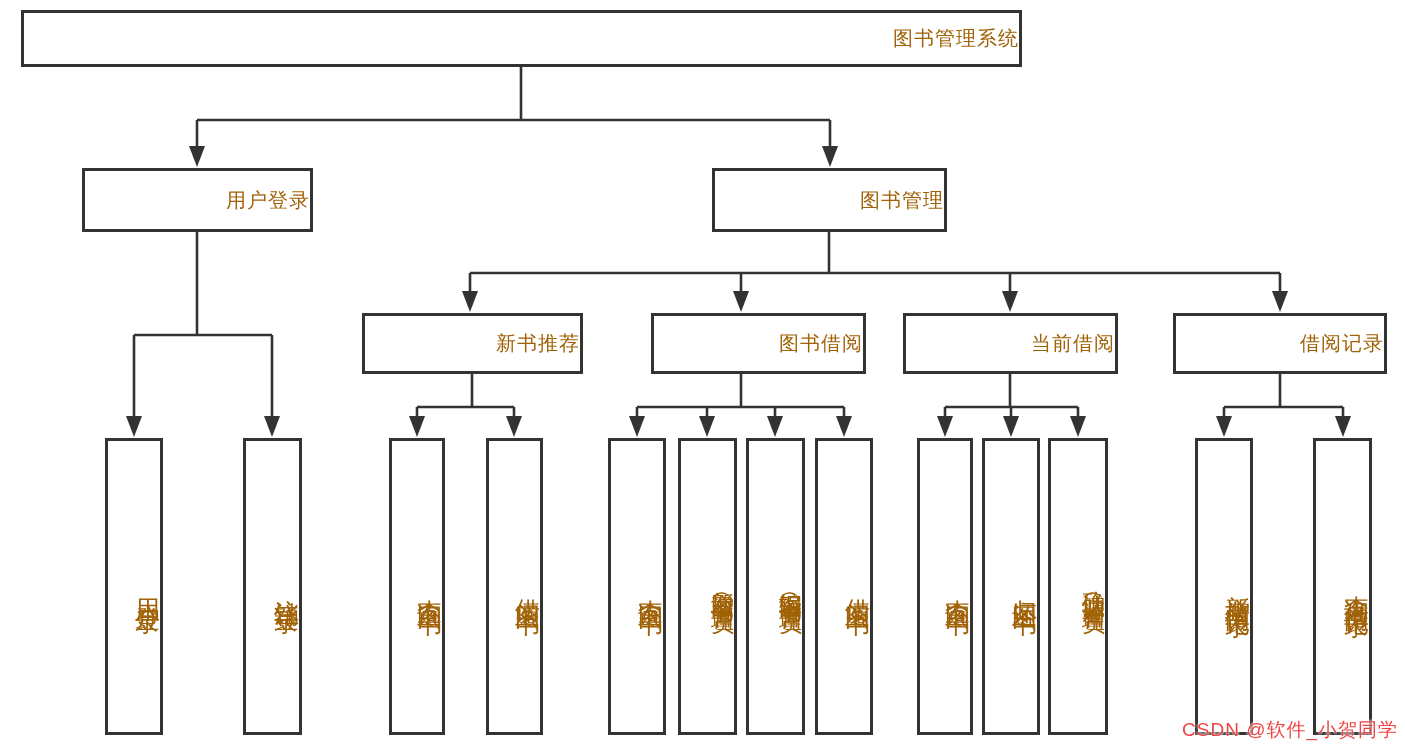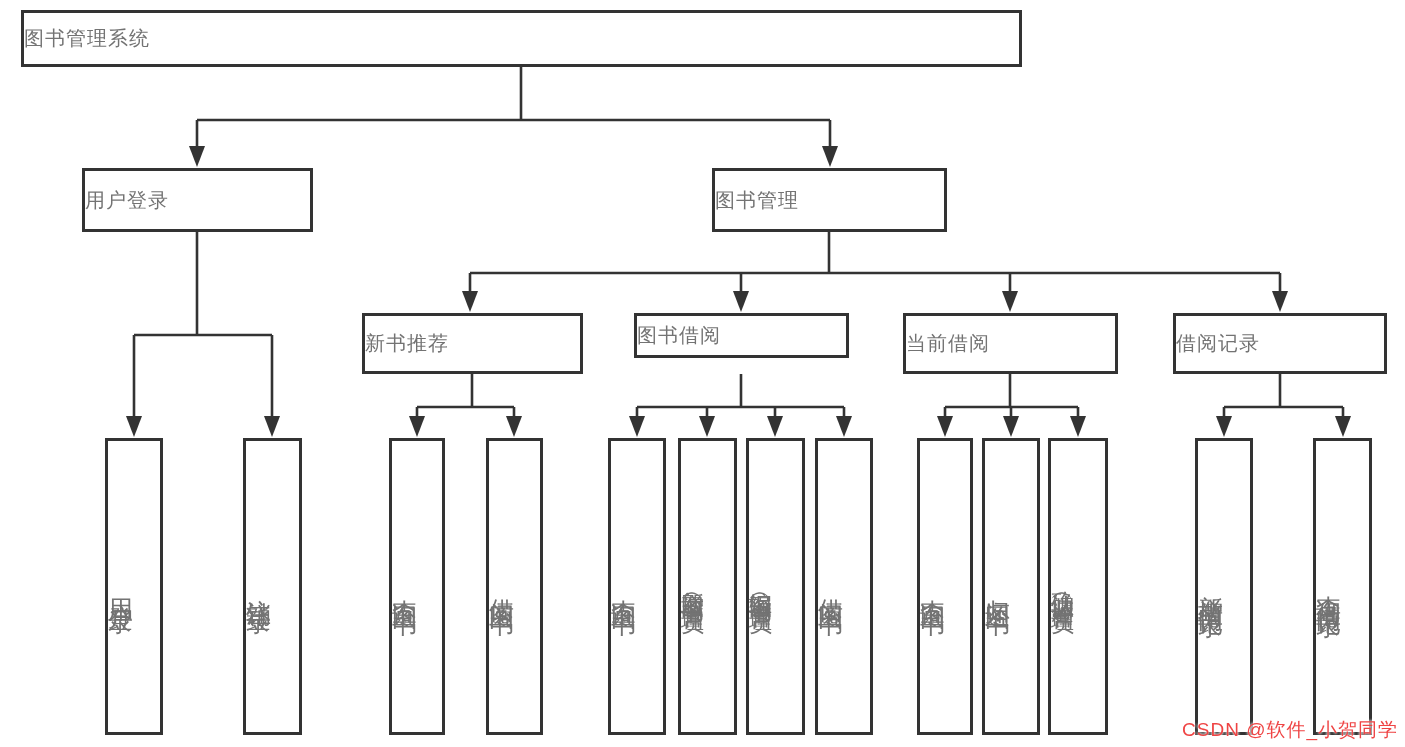--- a/index.html
+++ b/index.html
@@ -17,22 +17,22 @@
     width: 1405px; height: 747px;
     pointer-events: none;
   }
   .node {
     position: absolute;
     box-sizing: border-box;
     background: #ffffff;
     border: 3px solid #333333;
     display: flex;
     align-items: center;
-    justify-content: flex-start;
-    color: #737373;
+    justify-content: flex-end;
+    color: #a16207;
   }
   .h-node { font-size: 20px; letter-spacing: 1px; }
   .leaf span {
     writing-mode: vertical-rl;
     text-orientation: mixed;
     font-size: 25px;
     letter-spacing: 4px;
     line-height: 1;
     white-space: nowrap;
   }
@@ -115,21 +115,21 @@
   <div class="node h-node" style="left:82px;top:168px;width:231px;height:64px">
     <span>用户登录</span>
   </div>
   <div class="node h-node" style="left:712px;top:168px;width:235px;height:64px">
     <span>图书管理</span>
   </div>
 
   <div class="node h-node" style="left:362px;top:313px;width:221px;height:61px">
     <span>新书推荐</span>
   </div>
-  <div class="node h-node" style="left:634px;top:313px;width:215px;height:45px">
+  <div class="node h-node" style="left:651px;top:313px;width:215px;height:61px">
     <span>图书借阅</span>
   </div>
   <div class="node h-node" style="left:903px;top:313px;width:215px;height:61px">
     <span>当前借阅</span>
   </div>
   <div class="node h-node" style="left:1173px;top:313px;width:214px;height:61px">
     <span>借阅记录</span>
   </div>
 
   <div class="node leaf" style="left:105px;top:438px;width:58px;height:297px">

